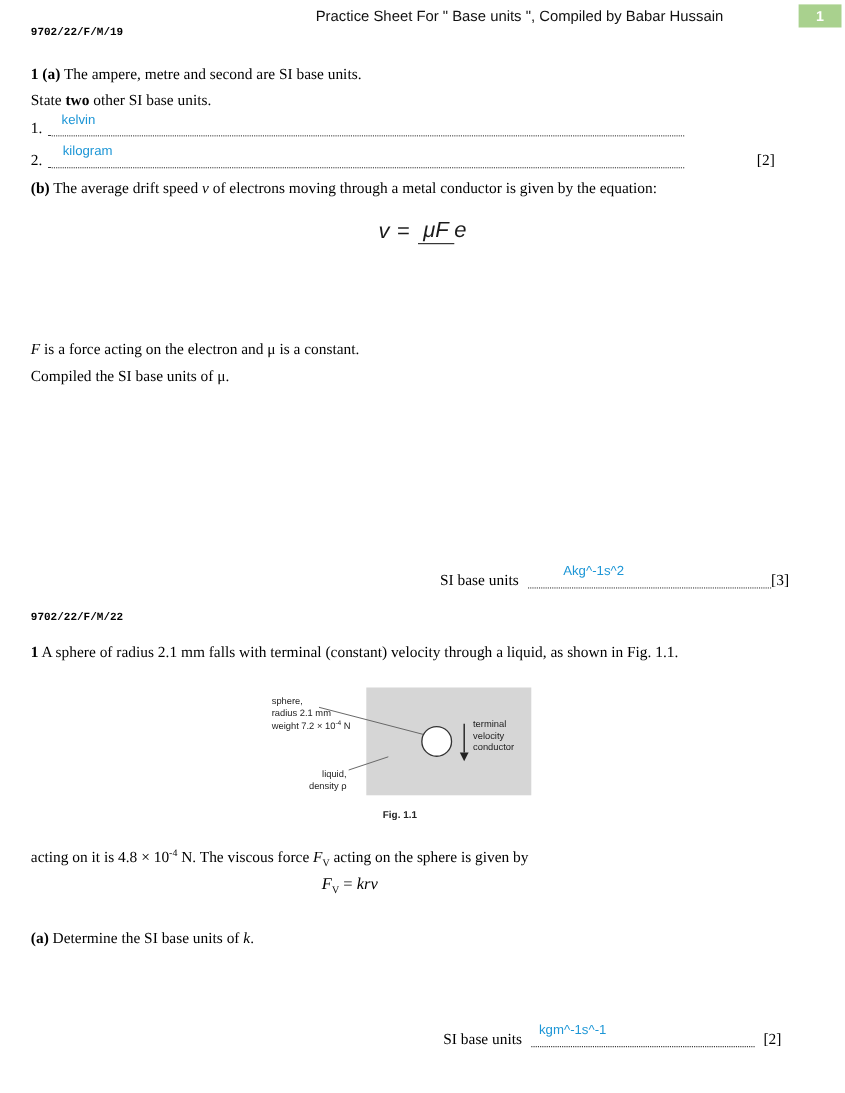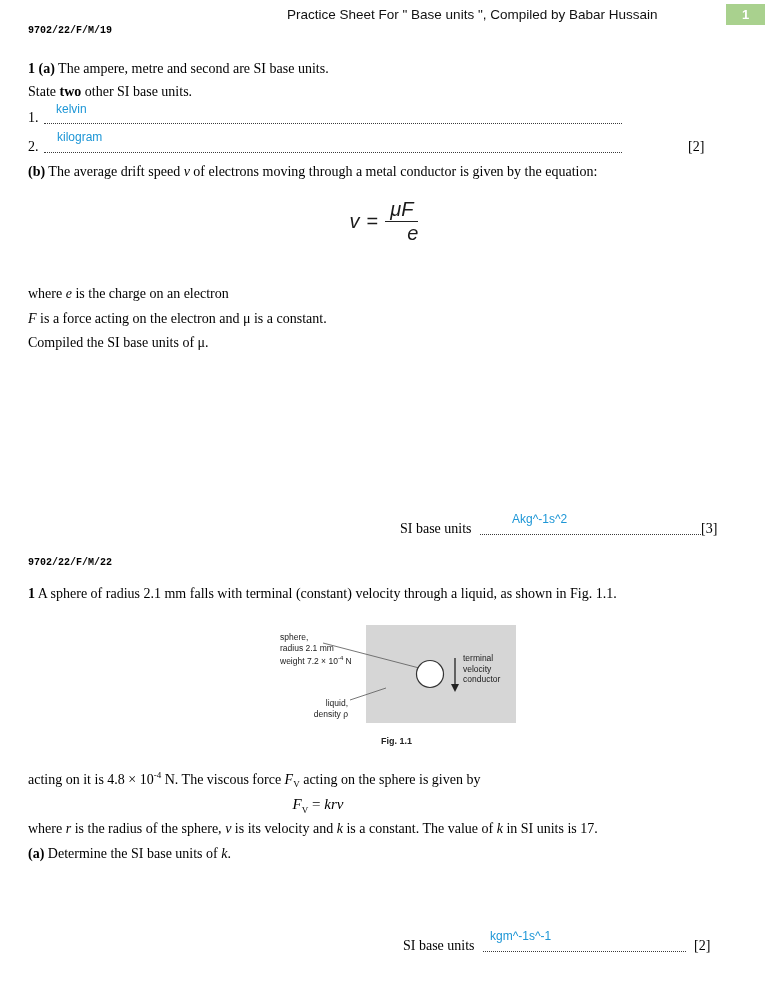--- a/index.html
+++ b/index.html
@@ -10,21 +10,21 @@
   .b{font-weight:bold;text-align:right;}
   .i{font-style:italic;}
   .title{font-family:"Liberation Sans",sans-serif;font-size:13.5px;color:#111;white-space:nowrap;}
   .pagebox{width:39px;height:21px;text-align:center;line-height:21px;color:#fff;
            font-family:"Liberation Sans",sans-serif;font-size:13px;font-weight:bold;}
   .code{font-size:10px;font-weight:bold;font-family:Liberation Mono, monospace;white-space:nowrap;}
   .blue{font-family:"Liberation Sans",sans-serif;font-size:12px;white-space:nowrap;}
   .dots{border-bottom:1.6px dotted #3a3a3a;height:13px;}
   .eq1{left:0;top:198px;width:768px;display:flex;justify-content:center;align-items:center;
        gap:7px;font-family:"Liberation Sans",sans-serif;font-size:20px;color:#1a1a1a;}
-  .eq1 .frac{display:inline-flex;flex-direction:column;align-items:flex-end;line-height:1.1;}
+  .eq1 .frac{display:inline-flex;flex-direction:row;align-items:flex-start;line-height:1.1;}
   .eq1 .num{border-bottom:1.6px solid #222;padding:0 5px 1px 5px;}
   .eq2{left:0;top:796px;width:636px;text-align:center;font-family:"Liberation Serif",serif;
        font-size:15px;color:#000;}
   .figtext{font-family:"Liberation Sans",sans-serif;font-size:8.5px;line-height:10.5px;
            color:#222;white-space:nowrap;}
   .figcap{font-family:"Liberation Sans",sans-serif;font-size:9px;font-weight:bold;color:#222;}
   sub.fv{font-size:9px;}
   sup.e4{font-size:9px;}
   sup.e4s{font-size:6px;}
 </style>
@@ -54,36 +54,35 @@
 
   <div class="abs eq1">
     <span class="i">v</span>
     <span>=</span>
     <span class="frac">
         <span class="num i">μF</span>
         <span class="i">e</span>
       </span>
   </div>
 
-  <div class="abs serif" style="left:28px;top:286px"><span>where </span><span class="i">e</span><span> is the charge on an electron</span></div>
 
   <div class="abs serif" style="left:28px;top:311px"><span class="i">F</span><span> is a force acting on the electron and μ is a constant.</span></div>
 
   <div class="abs serif" style="left:28px;top:335px">Compiled the SI base units of μ.</div>
 
   <div class="abs blue" style="left: 512px; top: 512px; color: rgb(29, 150, 214);">Akg^-1s^2</div>
   <div class="abs serif" style="left:400px;top:521px">SI base units</div>
   <div class="abs dots" style="left:480px;top:521px;width:221px"></div>
   <div class="abs serif" style="left:701px;top:521px">[3]</div>
 
   <div class="abs code" style="left:28px;top:557px">9702/22/F/M/22</div>
 
   <div class="abs serif" style="left:28px;top:586px"><span class="b">1</span><span> A sphere of radius 2.1 mm falls with terminal (constant) velocity through a liquid, as shown in Fig. 1.1.</span></div>
 
-  <div class="abs" style="left:273px;top:620px;width:255px;height:140px">
+  <div class="abs" style="left:240px;top:620px;width:255px;height:140px">
     <svg width="255" height="140" viewBox="0 0 255 140">
       <rect x="93" y="5" width="150" height="98" style="fill: rgb(214, 214, 214);"></rect>
       <line x1="50" y1="23" x2="150" y2="49" stroke="#666" stroke-width="0.9"></line>
       <line x1="77" y1="80" x2="113" y2="68" stroke="#666" stroke-width="0.9"></line>
       <circle cx="157" cy="54" r="13.5" fill="#ffffff" stroke="#333" stroke-width="1.2"></circle>
       <line x1="182" y1="38" x2="182" y2="64" stroke="#222" stroke-width="1.3"></line>
       <polygon points="178,64 186,64 182,72" fill="#222"></polygon>
     </svg>
     <div class="abs figtext" style="left:7px;top:12px">
       <div>sphere,</div>
@@ -99,21 +98,20 @@
       <div>liquid,</div>
       <div>density ρ</div>
     </div>
     <div class="abs figcap" style="left:108px;top:116px">Fig. 1.1</div>
   </div>
 
   <div class="abs serif" style="left:28px;top:770px"><span>acting on it is 4.8 × 10</span><sup class="e4">-4</sup><span> N. The viscous force </span><span class="i">F</span><sub class="fv">V</sub><span> acting on the sphere is given by</span></div>
 
   <div class="abs eq2"><span class="i">F</span><sub class="fv">V</sub><span> = </span><span class="i">krv</span></div>
 
-  <div class="abs serif" style="left:28px;top:821px"><span>where </span><span class="i">r</span><span> is the radius of the sphere, </span><span class="i">v</span><span> is its velocity and </span><span class="i">k</span><span> is a constant. The value of </span><span class="i">k</span><span> in SI units is 17.</span></div>
 
   <div class="abs serif" style="left:28px;top:846px"><span class="b">(a)</span><span> Determine the SI base units of </span><span class="i">k</span><span>.</span></div>
 
   <div class="abs blue" style="left: 490px; top: 929px; color: rgb(29, 150, 214);">kgm^-1s^-1</div>
   <div class="abs serif" style="left:403px;top:938px">SI base units</div>
   <div class="abs dots" style="left:483px;top:938px;width:203px"></div>
   <div class="abs serif" style="left:694px;top:938px">[2]</div>
 
 </div>
 

